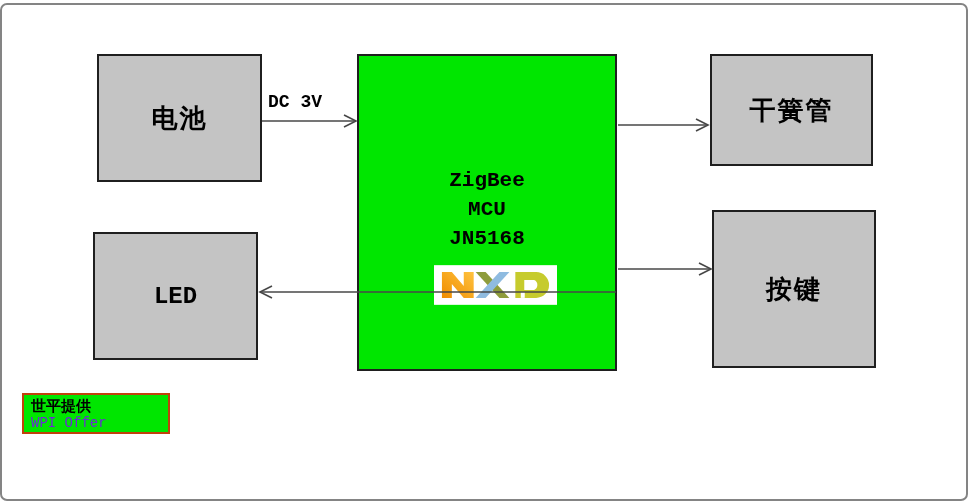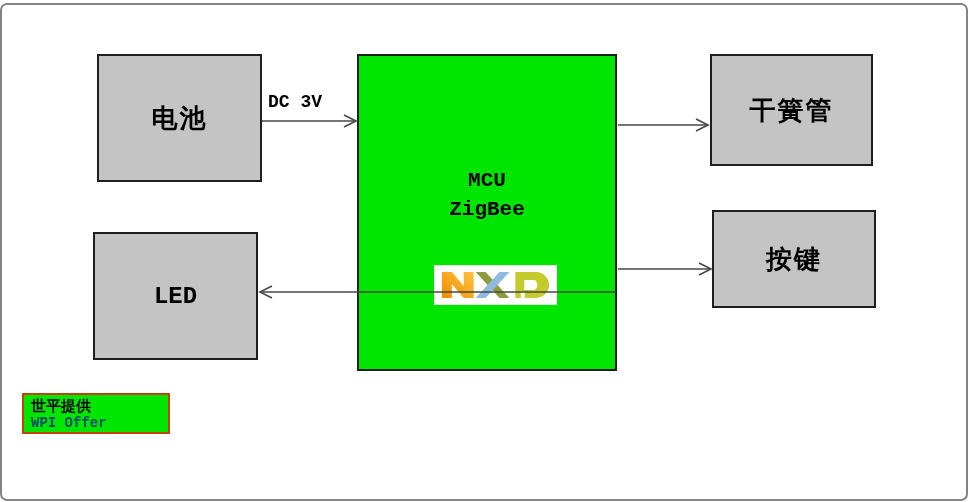--- a/index.html
+++ b/index.html
@@ -35,42 +35,43 @@
   .arrow-layer{position:absolute;left:0;top:0;width:970px;height:502px;pointer-events:none;}
   .legend{
     position:absolute;left:22px;top:393px;width:148px;box-sizing:border-box;
     border:2px solid #c2410c;
   }
   .legend-cell{box-sizing:border-box;padding:2px 0 0 7px;}
   .legend-cell.offer{height:37px;}
   .legend-cell.no-offer{height:35px;border-top:2px solid #111;}
   .legend-zh{font-size:15px;font-weight:bold;color:#000;line-height:18px;
     font-family:"Liberation Sans",sans-serif;}
-  .legend-en{font-size:14px;font-weight:bold;color:#0c4a6e;line-height:16px;
+  .legend-en{font-size:14px;font-weight:normal;color:#6d28d9;line-height:16px;
     font-family:"Liberation Mono","DejaVu Sans Mono",monospace;}
 </style>
 </head>
 <body>
 
 <div id="canvas">
 
   <div class="outer-frame"></div>
 
   <div class="block gray zh-label" style="left:97px;top:54px;width:165px;height:128px;">
     <span>电池</span>
   </div>
 
   <div class="block gray mono-label" style="left:93px;top:232px;width:165px;height:128px;">
     <span>LED</span>
   </div>
 
   <div class="block green mcu-block" style="left:357px;top:54px;width:260px;height:317px;">
     <div class="mcu-text">
+      <div>ZigBee</div>
       <div>MCU</div>
-      <div>ZigBee</div>
+      <div>JN5168</div>
     </div>
     <svg class="nxp-logo" viewBox="0 0 124 40">
       <defs>
         <linearGradient id="ng" x1="0" y1="1" x2="1" y2="0">
           <stop offset="0" stop-color="#f08c00"></stop>
           <stop offset="1" stop-color="#ffc23e"></stop>
         </linearGradient>
       </defs>
       <rect x="0" y="0" width="124" height="40" fill="#ffffff"></rect>
 
@@ -82,21 +83,21 @@
 
       <path d="M82,7 H103 A13,13 0 0 1 103,33 H82 Z M91,15 H101 A5.5,5.5 0 0 1 101,25 H91 Z" fill="#c6cb2d" fill-rule="evenodd"></path>
       <rect x="87.5" y="27" width="4" height="6" fill="#ffffff"></rect>
     </svg>
   </div>
 
   <div class="block gray zh-label" style="left:710px;top:54px;width:163px;height:112px;">
     <span>干簧管</span>
   </div>
 
-  <div class="block gray zh-label" style="left:712px;top:210px;width:164px;height:98px;">
+  <div class="block gray zh-label" style="left:712px;top:210px;width:164px;height:158px;">
     <span>按键</span>
   </div>
 
   <div class="edge-label">DC 3V</div>
 
   <svg class="arrow-layer" viewBox="0 0 970 502">
     <g stroke="#474747" stroke-width="1.6" fill="none">
 
       <line x1="262" y1="121" x2="356" y2="121"></line>
       <polyline points="344,115 356,121 344,127"></polyline>

